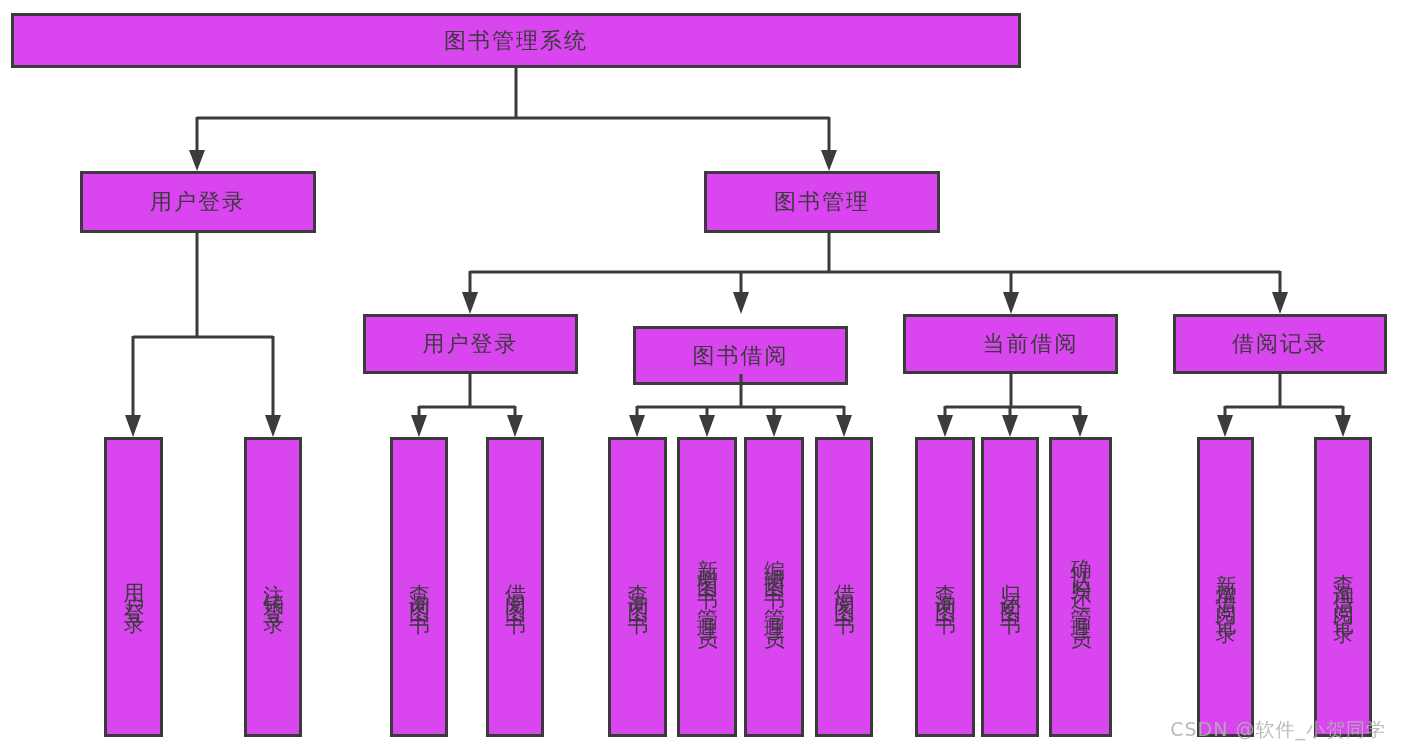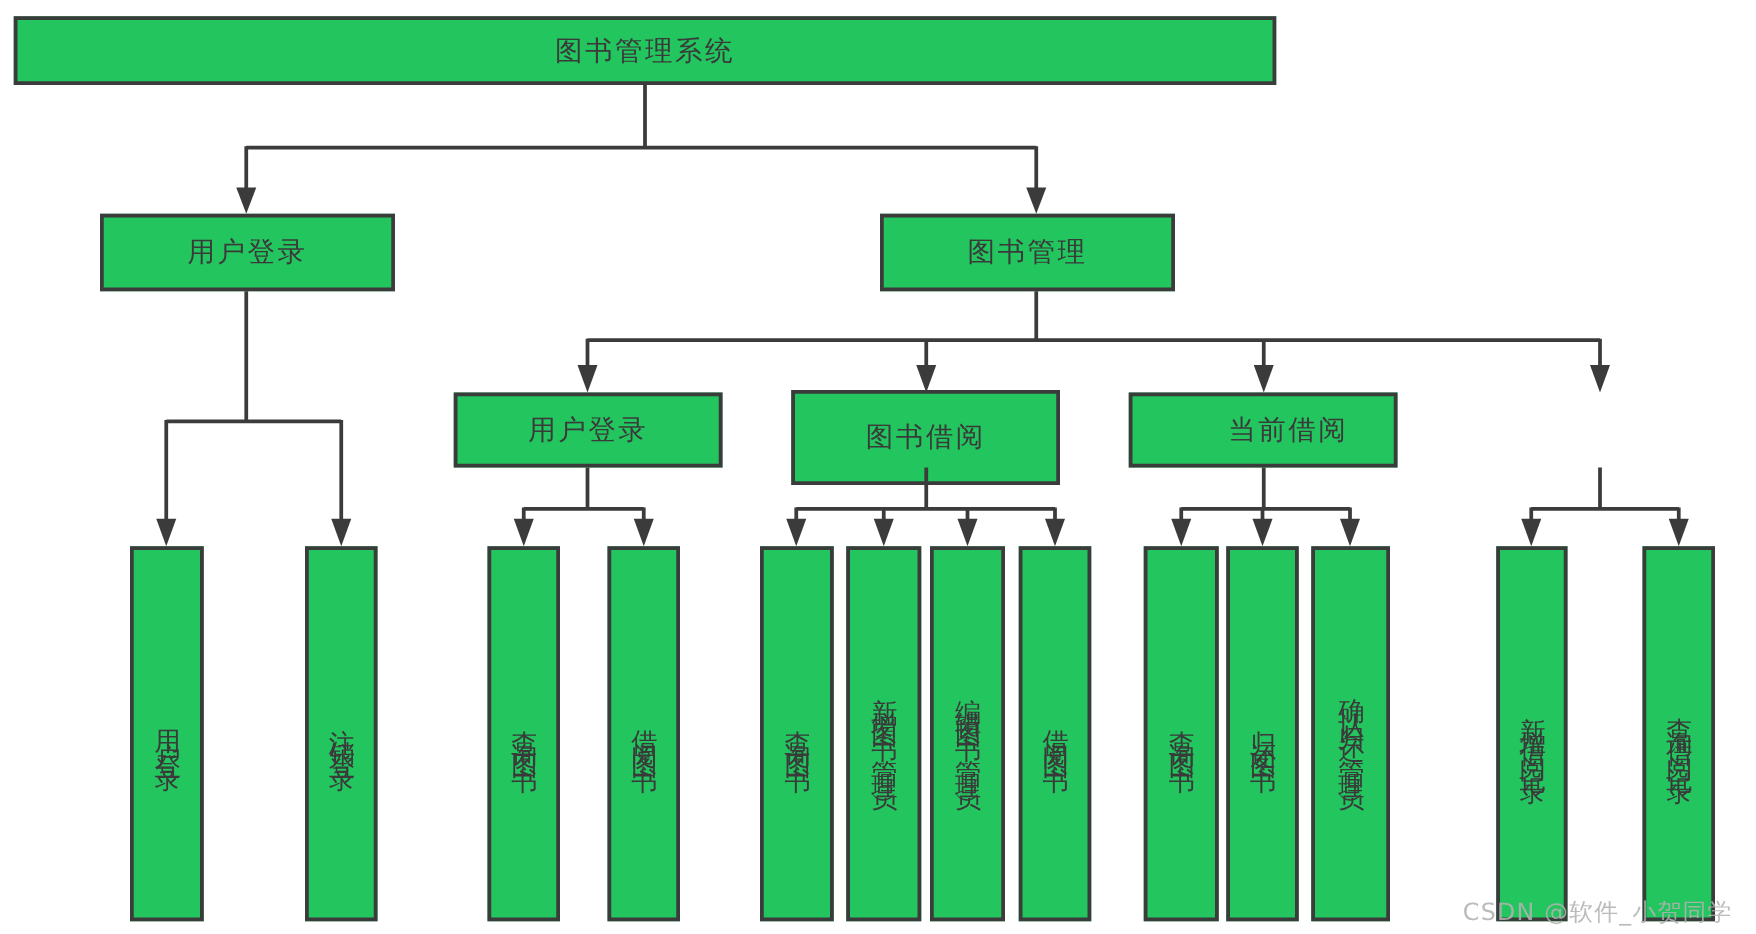--- a/index.html
+++ b/index.html
@@ -7,21 +7,21 @@
     position:relative;
     width:1405px; height:747px;
     background:#ffffff;
     font-family:"DejaVu Sans", sans-serif;
     overflow:hidden;
   }
   .box {
     position:absolute;
     box-sizing:border-box;
     border:3px solid #3b3b3b;
-    background:#22c55e;
+    background:#d946ef;
     display:flex;
     align-items:center;
     justify-content:center;
     color:#3a3a3a;
     z-index:2;
   }
   .h-label {
     font-size:22px;
     letter-spacing:2px;
     white-space:nowrap;
@@ -103,25 +103,28 @@
   <div class="box" style="left:80px; top:171px; width:236px; height:62px;">
     <span class="h-label">用户登录</span>
   </div>
   <div class="box" style="left:704px; top:171px; width:236px; height:62px;">
     <span class="h-label">图书管理</span>
   </div>
 
   <div class="box" style="left:363px; top:314px; width:215px; height:60px;">
     <span class="h-label">用户登录</span>
   </div>
-  <div class="box" style="left:633px; top:312px; width:215px; height:76px;">
+  <div class="box" style="left:633px; top:326px; width:215px; height:59px;">
     <span class="h-label">图书借阅</span>
   </div>
   <div class="box" style="left:903px; top:314px; width:215px; height:60px;padding-left:40px;">
     <span class="h-label">当前借阅</span>
+  </div>
+  <div class="box" style="left:1173px; top:314px; width:214px; height:60px;">
+    <span class="h-label">借阅记录</span>
   </div>
 
   <div class="box" style="left:104px; top:437px; width:59px; height:300px;">
     <span class="v-label">用户登录</span>
   </div>
   <div class="box" style="left:244px; top:437px; width:58px; height:300px;">
     <span class="v-label">注销登录</span>
   </div>
 
   <div class="box" style="left:390px; top:437px; width:58px; height:300px;">

